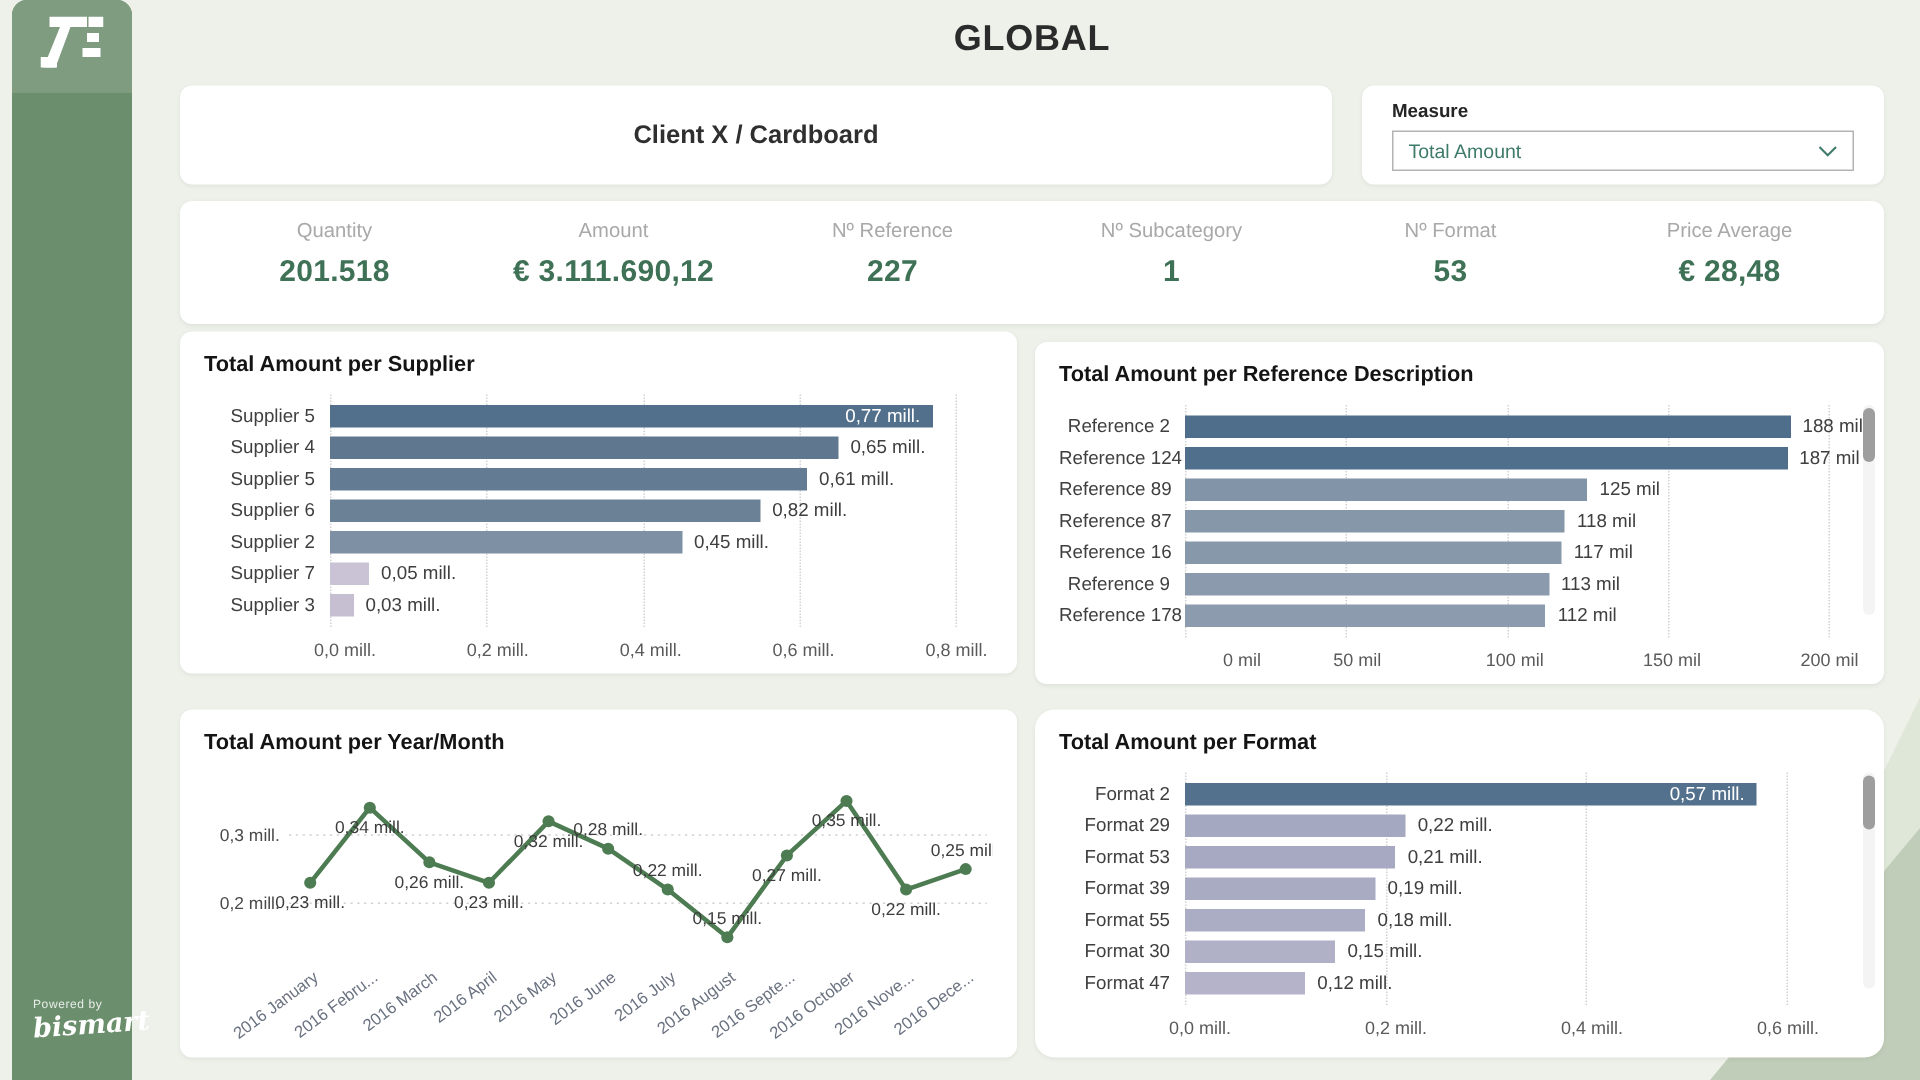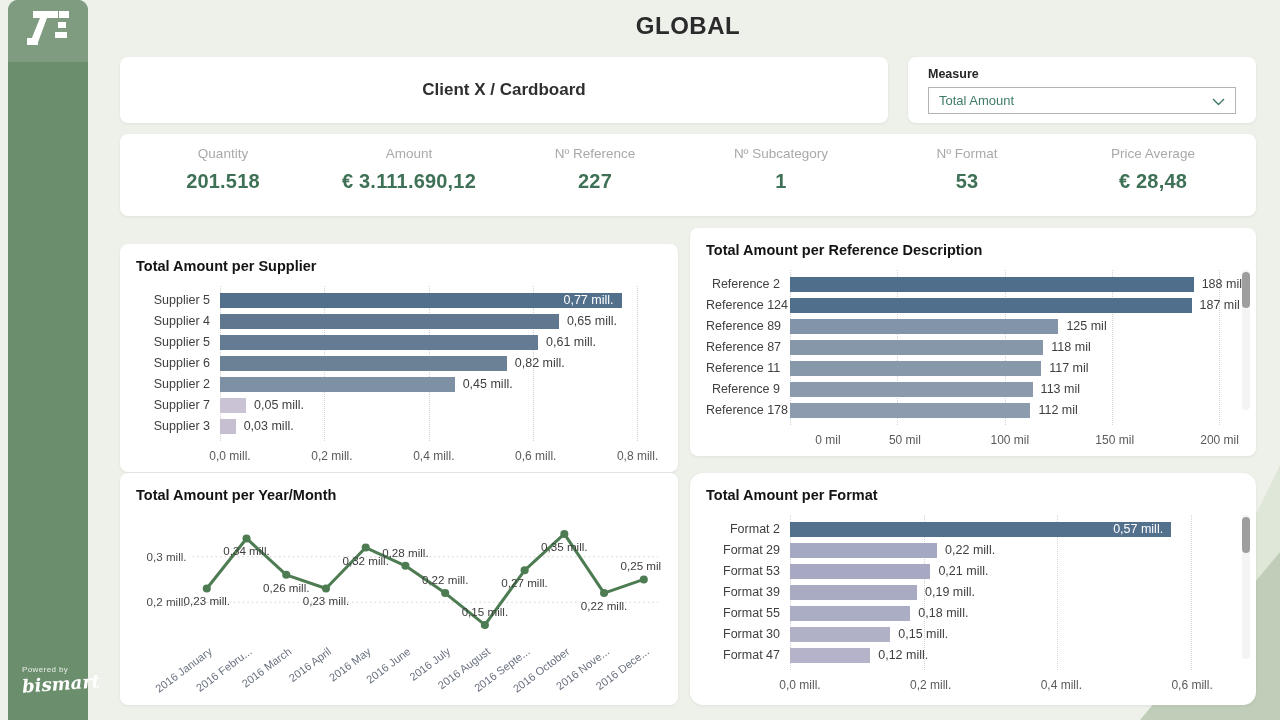--- a/index.html
+++ b/index.html
@@ -42,21 +42,21 @@
   #measure-value { font-size:13px; color:#3f7b6a; }
 
   
   #kpi-card { left:120px; top:134px; width:1136px; height:82px; display:flex; padding:12px 10px; }
   .kpi-col { flex:1; text-align:center; }
   .kpi-label { font-size:13.5px; color:#a9a9a9; }
   .kpi-value { font-size:20px; font-weight:600; color:#3e7155; margin-top:9px; letter-spacing:.2px; }
 
   
   .chart-card { padding:0; }
-  #card-supplier  { left:120px; top:244px; width:558px; height:228px; }
+  #card-supplier  { left:120px; top:221px; width:558px; height:228px; }
   #card-reference { left:690px; top:228px; width:566px; height:228px; }
   #card-yearmonth { left:120px; top:473px; width:558px; height:232px; }
   #card-format    { left:690px; top:473px; width:566px; height:232px;border-radius:13px; }
   .chart-title { position:absolute; left:16px; top:14px; font-size:14.5px; font-weight:bold; color:#141414; }
 
   .hchart { position:absolute; left:16px; right:20px; top:46px; }
   .hbody { display:flex; height:151px; }
   .hlabels { width:84px; padding-right:10px; flex:none; }
   .hcat { height:21px; line-height:21px; font-size:12.5px; color:#3f3f3f; text-align:right; white-space:nowrap; }
   .harea { flex:1; position:relative; }
@@ -208,21 +208,21 @@
 
 <div class="card chart-card" id="card-reference">
   <div class="chart-title">Total Amount per Reference Description</div>
   <div class="hchart" id="hchart-reference" style="right:28px">
       <div class="hbody">
         <div class="hlabels">
           <div class="hcat">Reference 2</div>
           <div class="hcat">Reference 124</div>
           <div class="hcat">Reference 89</div>
           <div class="hcat">Reference 87</div>
-          <div class="hcat">Reference 11</div>
+          <div class="hcat">Reference 16</div>
           <div class="hcat">Reference 9</div>
           <div class="hcat">Reference 178</div>
         </div>
         <div class="harea">
           <div class="gridline" style="left: 0%;"></div>
           <div class="gridline" style="left: 24.5098%;"></div>
           <div class="gridline" style="left: 49.0196%;"></div>
           <div class="gridline" style="left: 73.5294%;"></div>
           <div class="gridline" style="left: 98.0392%;"></div>
           <div class="hrow" style="top: 3px;">

